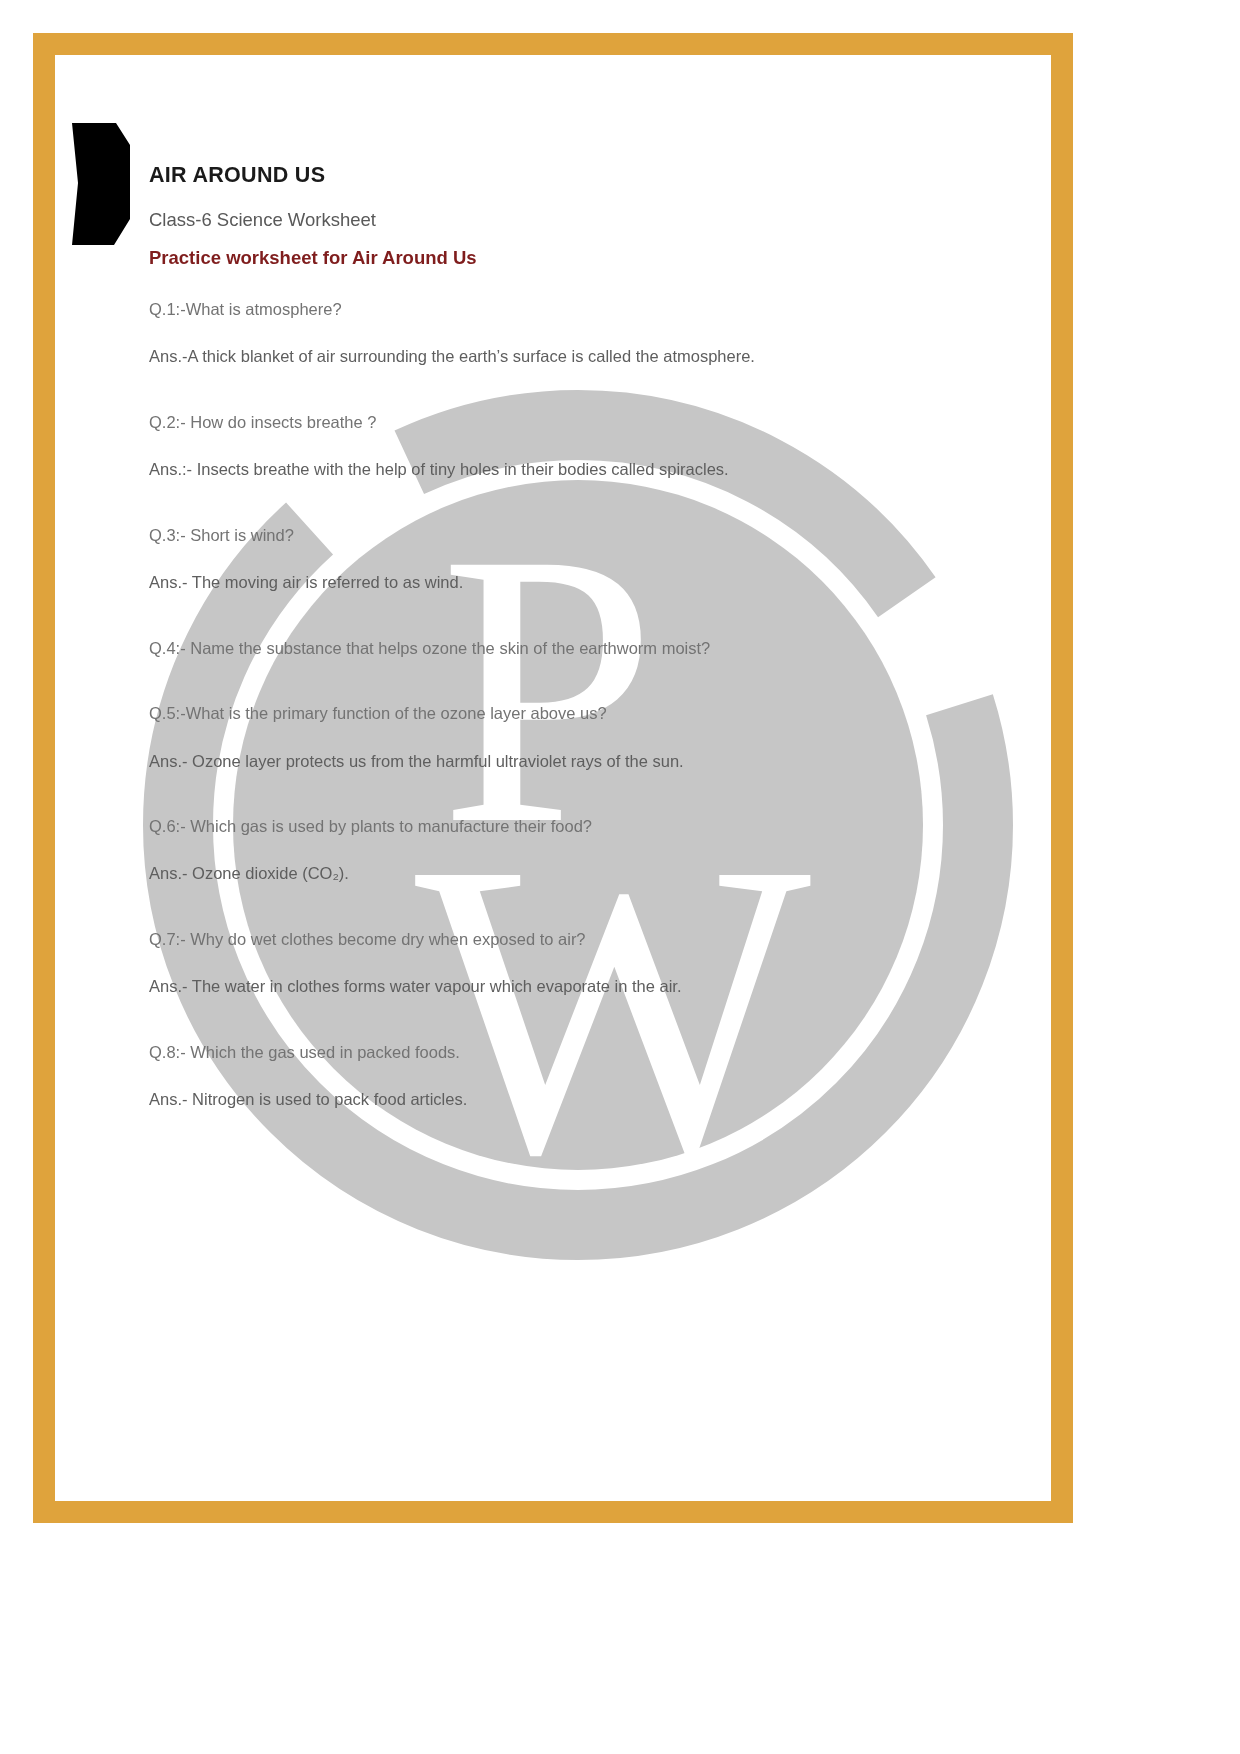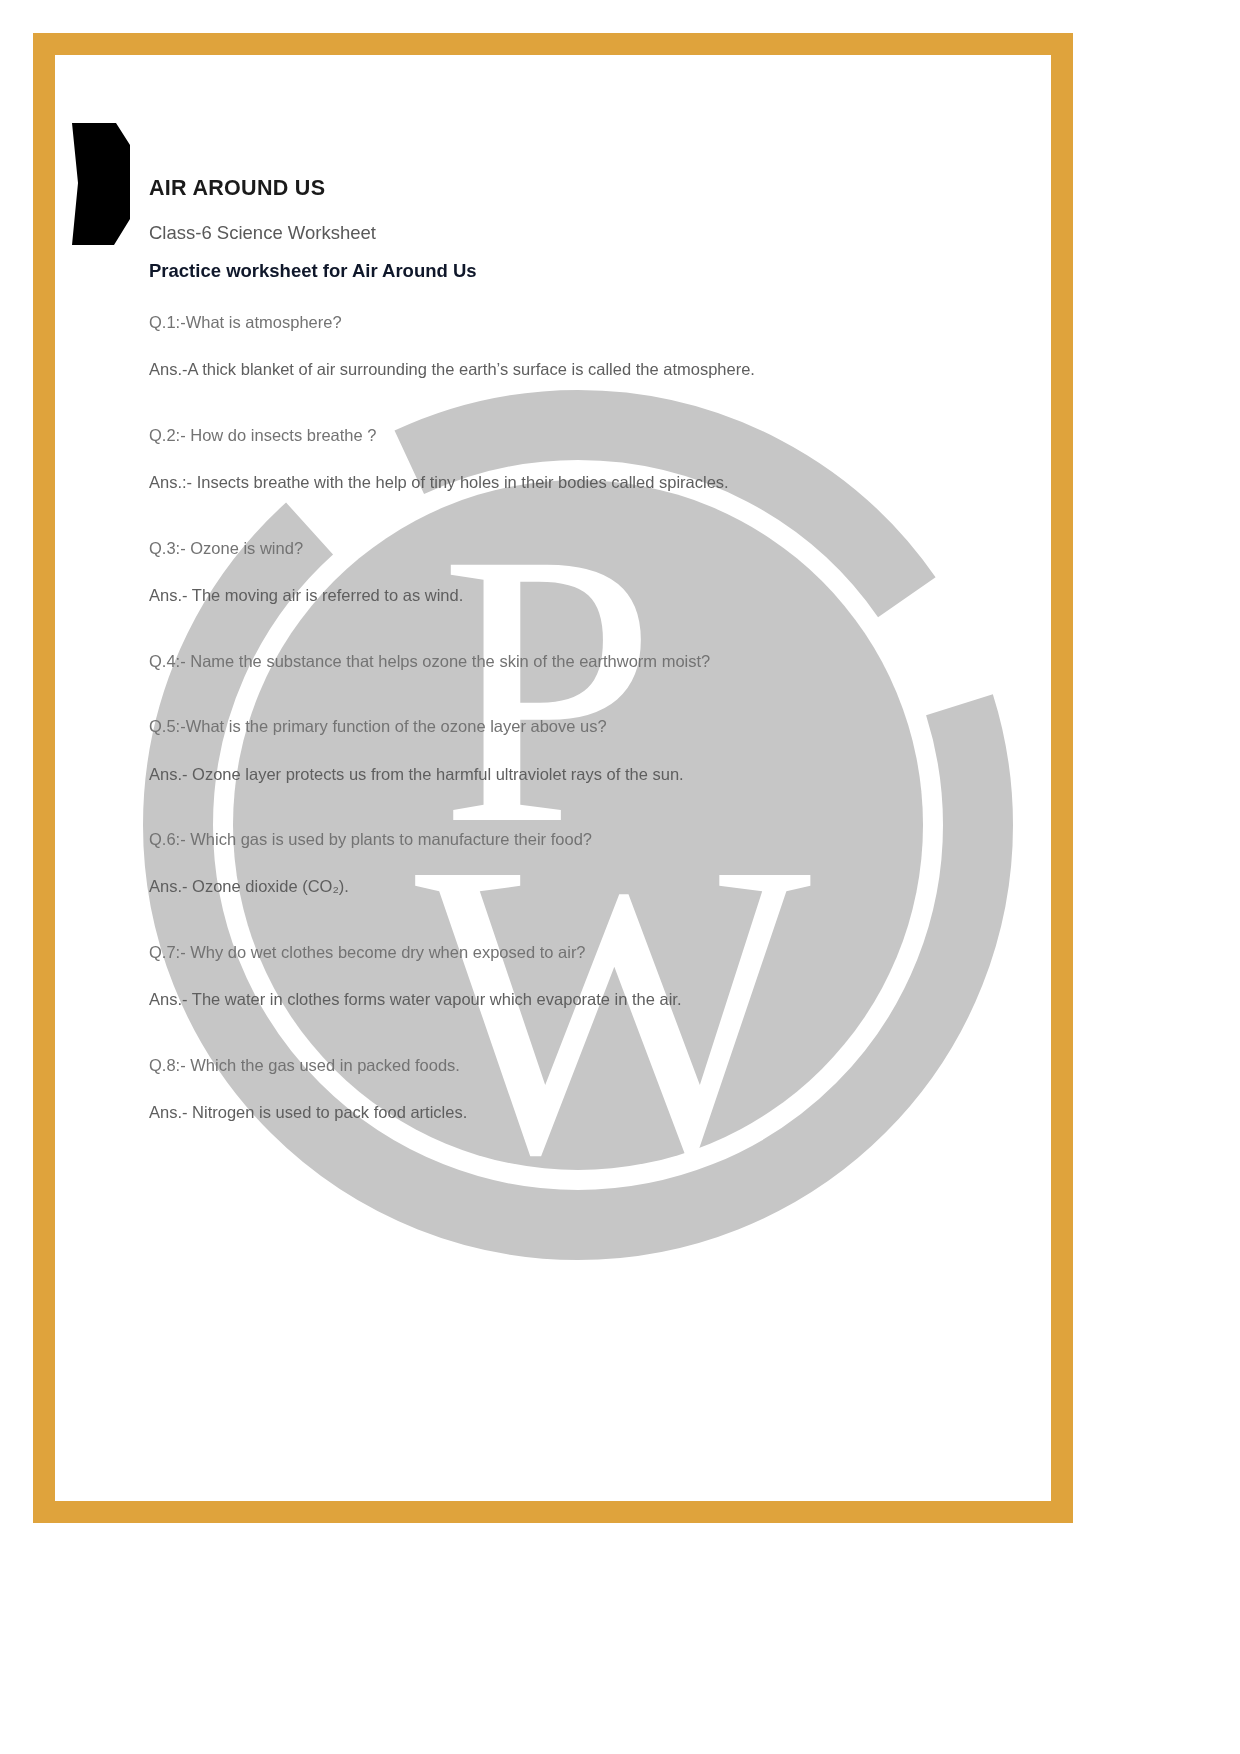--- a/index.html
+++ b/index.html
@@ -60,40 +60,39 @@
 
   .content {
     position: absolute;
     left: 0;
     top: 0;
     right: 0;
     bottom: 0;
     z-index: 3;
     padding: 108px 60px 11px 94px;
     box-sizing: border-box;
-    margin-top: 13px;
   }
 
   .title {
     font-size: 21.5px;
     font-weight: bold;
     color: #1a1a1a;
     letter-spacing: 0.3px;
     margin: 0 0 21px 0;
   }
   .subtitle {
     font-size: 18.5px;
     font-weight: normal;
     color: #595959;
     margin: 0 0 16px 0;
   }
   .subtitle2 {
     font-size: 18.5px;
     font-weight: bold;
-    color: #0f172a;
+    color: #7f1d1d;
     margin: 0 0 30px 0;
   }
   .section-head {
     font-size: 16.5px;
     font-weight: bold;
     color: #595959;
     text-decoration: underline;
     margin: 0 0 64px 0;
   }
 
@@ -141,21 +140,21 @@
 
       <div class="qa-block">
         <p class="q-line">Q.1:-What is atmosphere?</p>
         <p class="a-line">Ans.-A thick blanket of air surrounding the earth’s surface is called the atmosphere.</p>
       </div>
       <div class="qa-block">
         <p class="q-line">Q.2:- How do insects breathe ?</p>
         <p class="a-line">Ans.:- Insects breathe with the help of tiny holes in their bodies called spiracles.</p>
       </div>
       <div class="qa-block">
-        <p class="q-line">Q.3:- Ozone is wind?</p>
+        <p class="q-line">Q.3:- Short is wind?</p>
         <p class="a-line">Ans.- The moving air is referred to as wind.</p>
       </div>
       <div class="qa-block">
         <p class="q-line">Q.4:- Name the substance that helps ozone the skin of the earthworm moist?</p>
       </div>
       <div class="qa-block">
         <p class="q-line">Q.5:-What is the primary function of the ozone layer above us?</p>
         <p class="a-line">Ans.- Ozone layer protects us from the harmful ultraviolet rays of the sun.</p>
       </div>
       <div class="qa-block">

